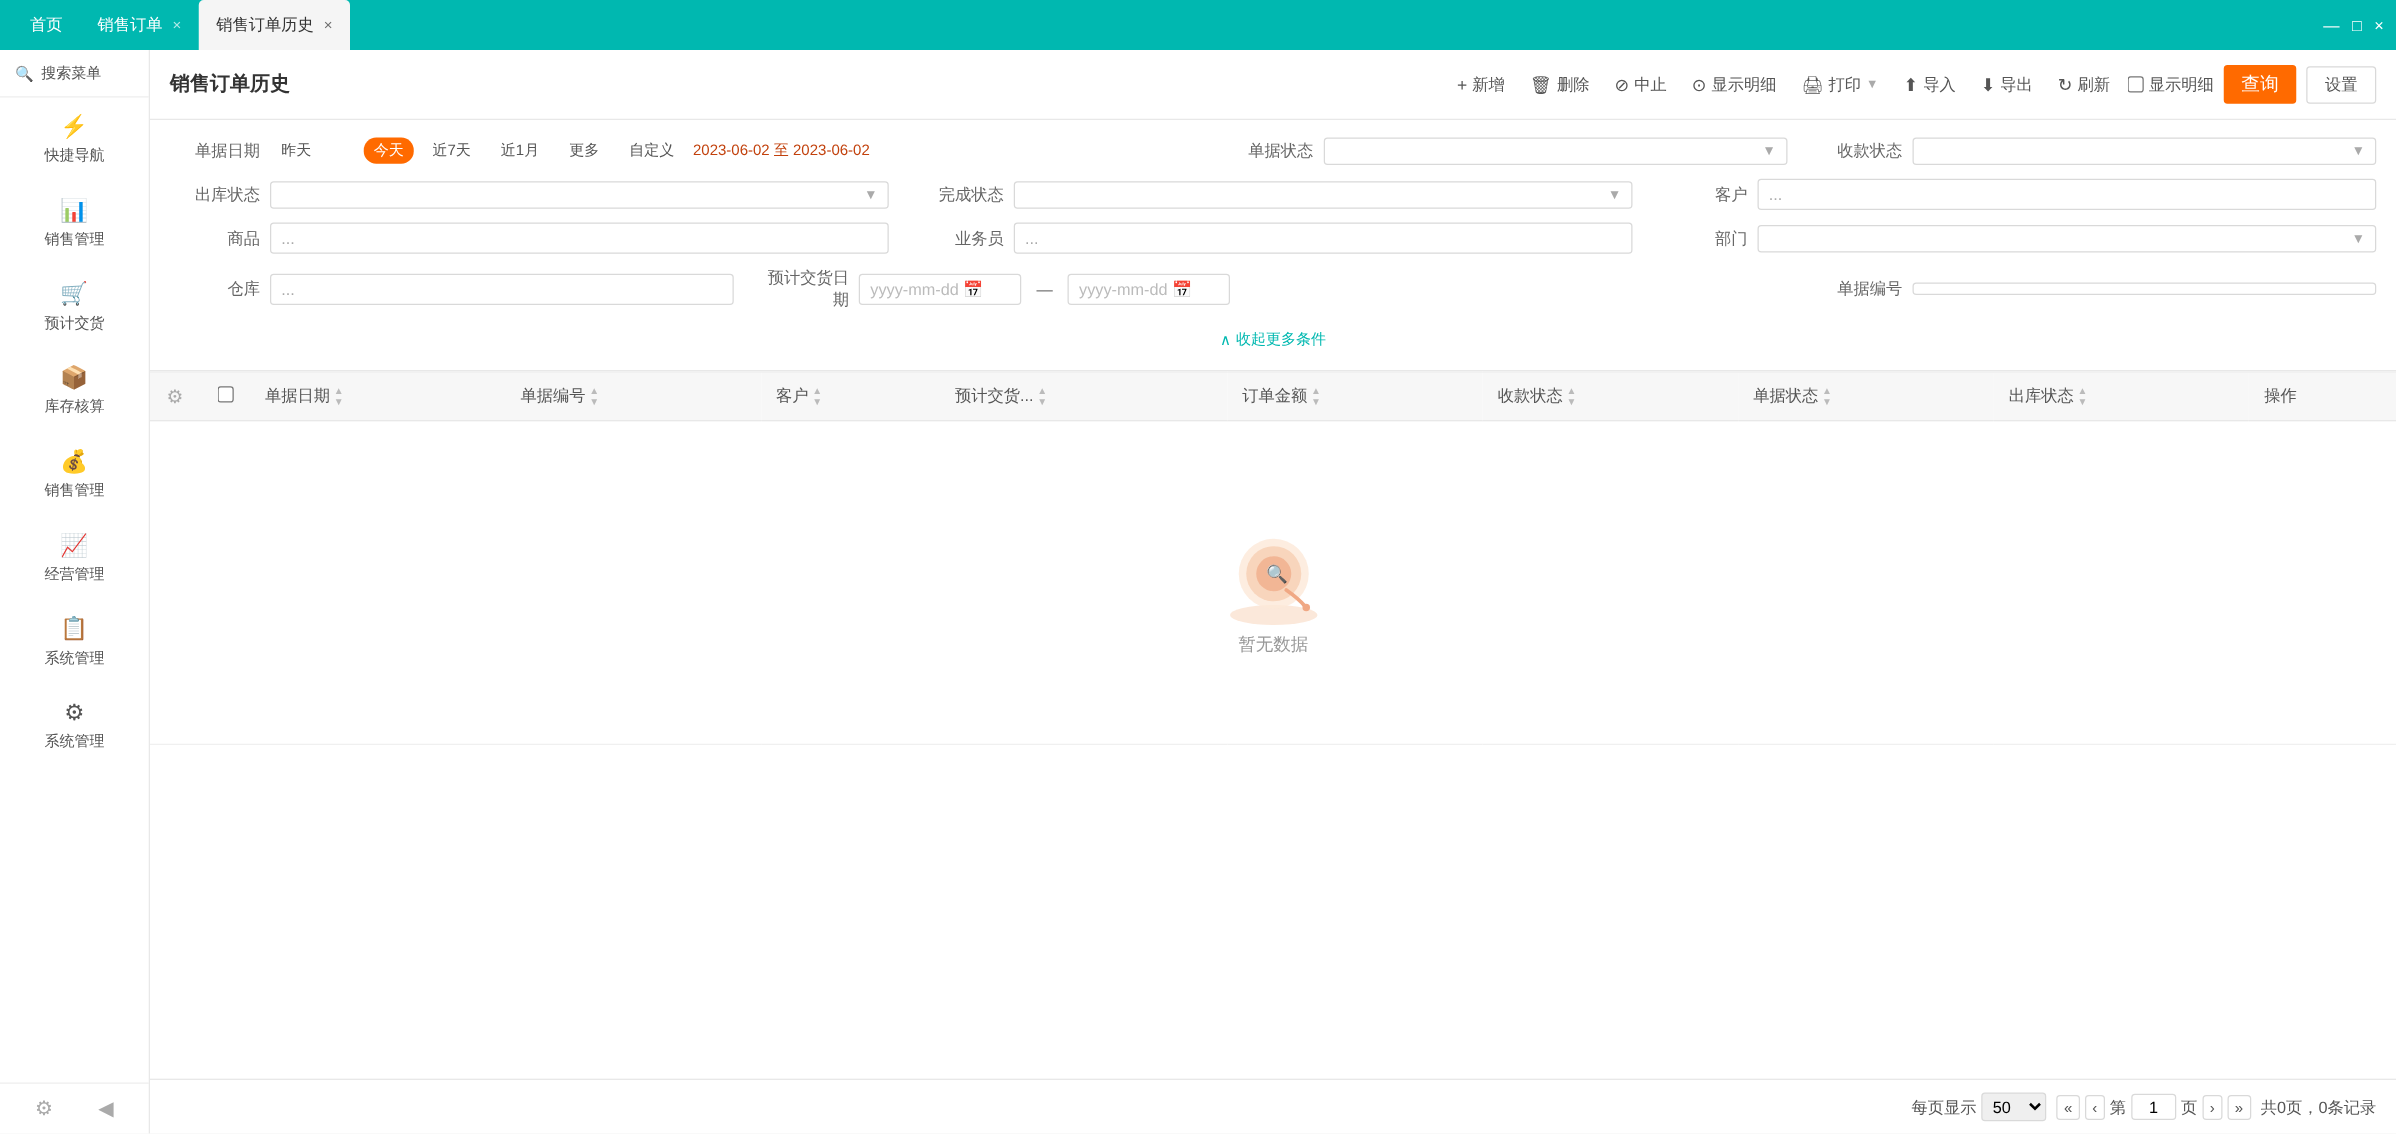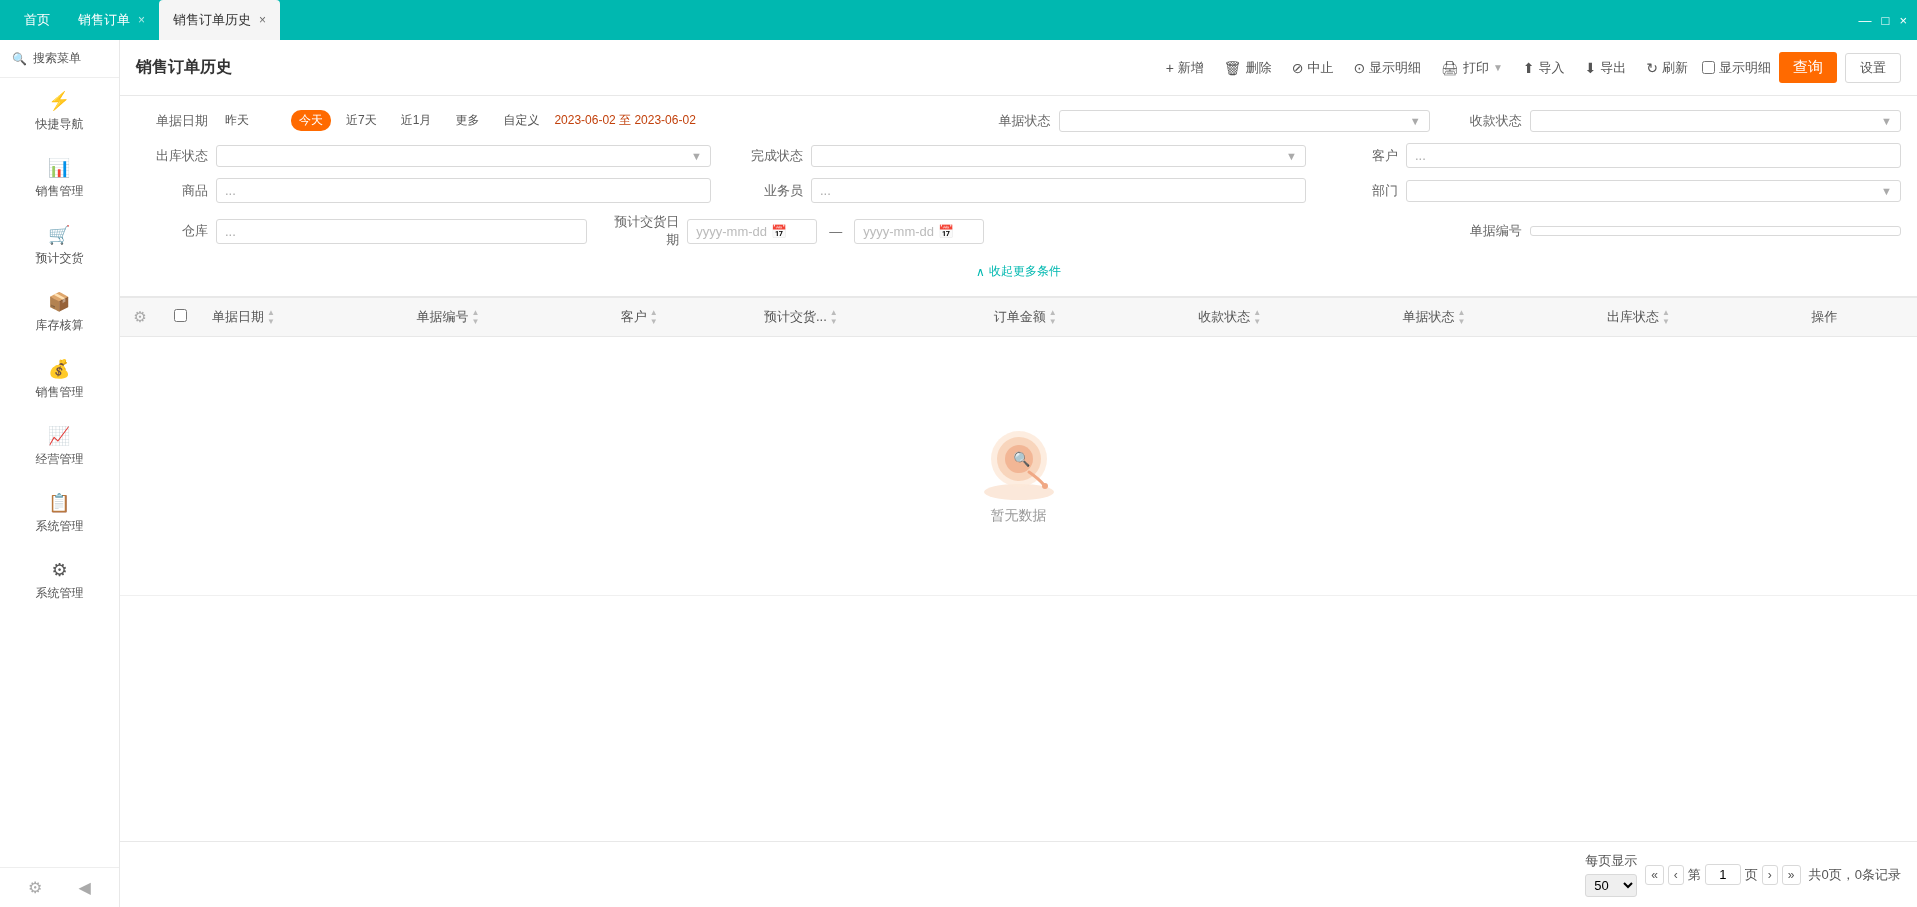--- a/index.html
+++ b/index.html
@@ -68,21 +68,21 @@
     .sort-icon { font-size: 8px; color: #bbb; line-height: 1; }
     .settings-icon { color: #aaa; font-size: 15px; cursor: pointer; }
     .table-header-row th:last-child { text-align: center; }
 
     
     .empty-state { display: flex; flex-direction: column; align-items: center; justify-content: center; padding: 60px 0; }
     .empty-text { color: #999; font-size: 14px; }
 
     
     .pagination { display: flex; align-items: center; justify-content: flex-end; padding: 10px 16px; background: #fff; border-top: 1px solid #e8e8e8; gap: 8px; flex-shrink: 0; font-size: 13px; color: #555; }
-    .page-size-select { display: flex; align-items: center; gap: 4px; flex-direction: column; }
+    .page-size-select { display: flex; align-items: center; gap: 4px; }
     .page-size-select select { border: 1px solid #d9d9d9; border-radius: 3px; padding: 2px 4px; font-size: 13px; }
     .page-nav { display: flex; align-items: center; gap: 4px; }
     .page-nav-btn { cursor: pointer; color: #555; padding: 2px 5px; border: 1px solid #d9d9d9; border-radius: 3px; font-size: 12px; }
     .page-num-input { width: 36px; border: 1px solid #d9d9d9; border-radius: 3px; text-align: center; padding: 2px 4px; font-size: 13px; }
 
     
     .empty-illustration { width: 100px; height: 100px; }
   </style>
 </head>
 <body>

